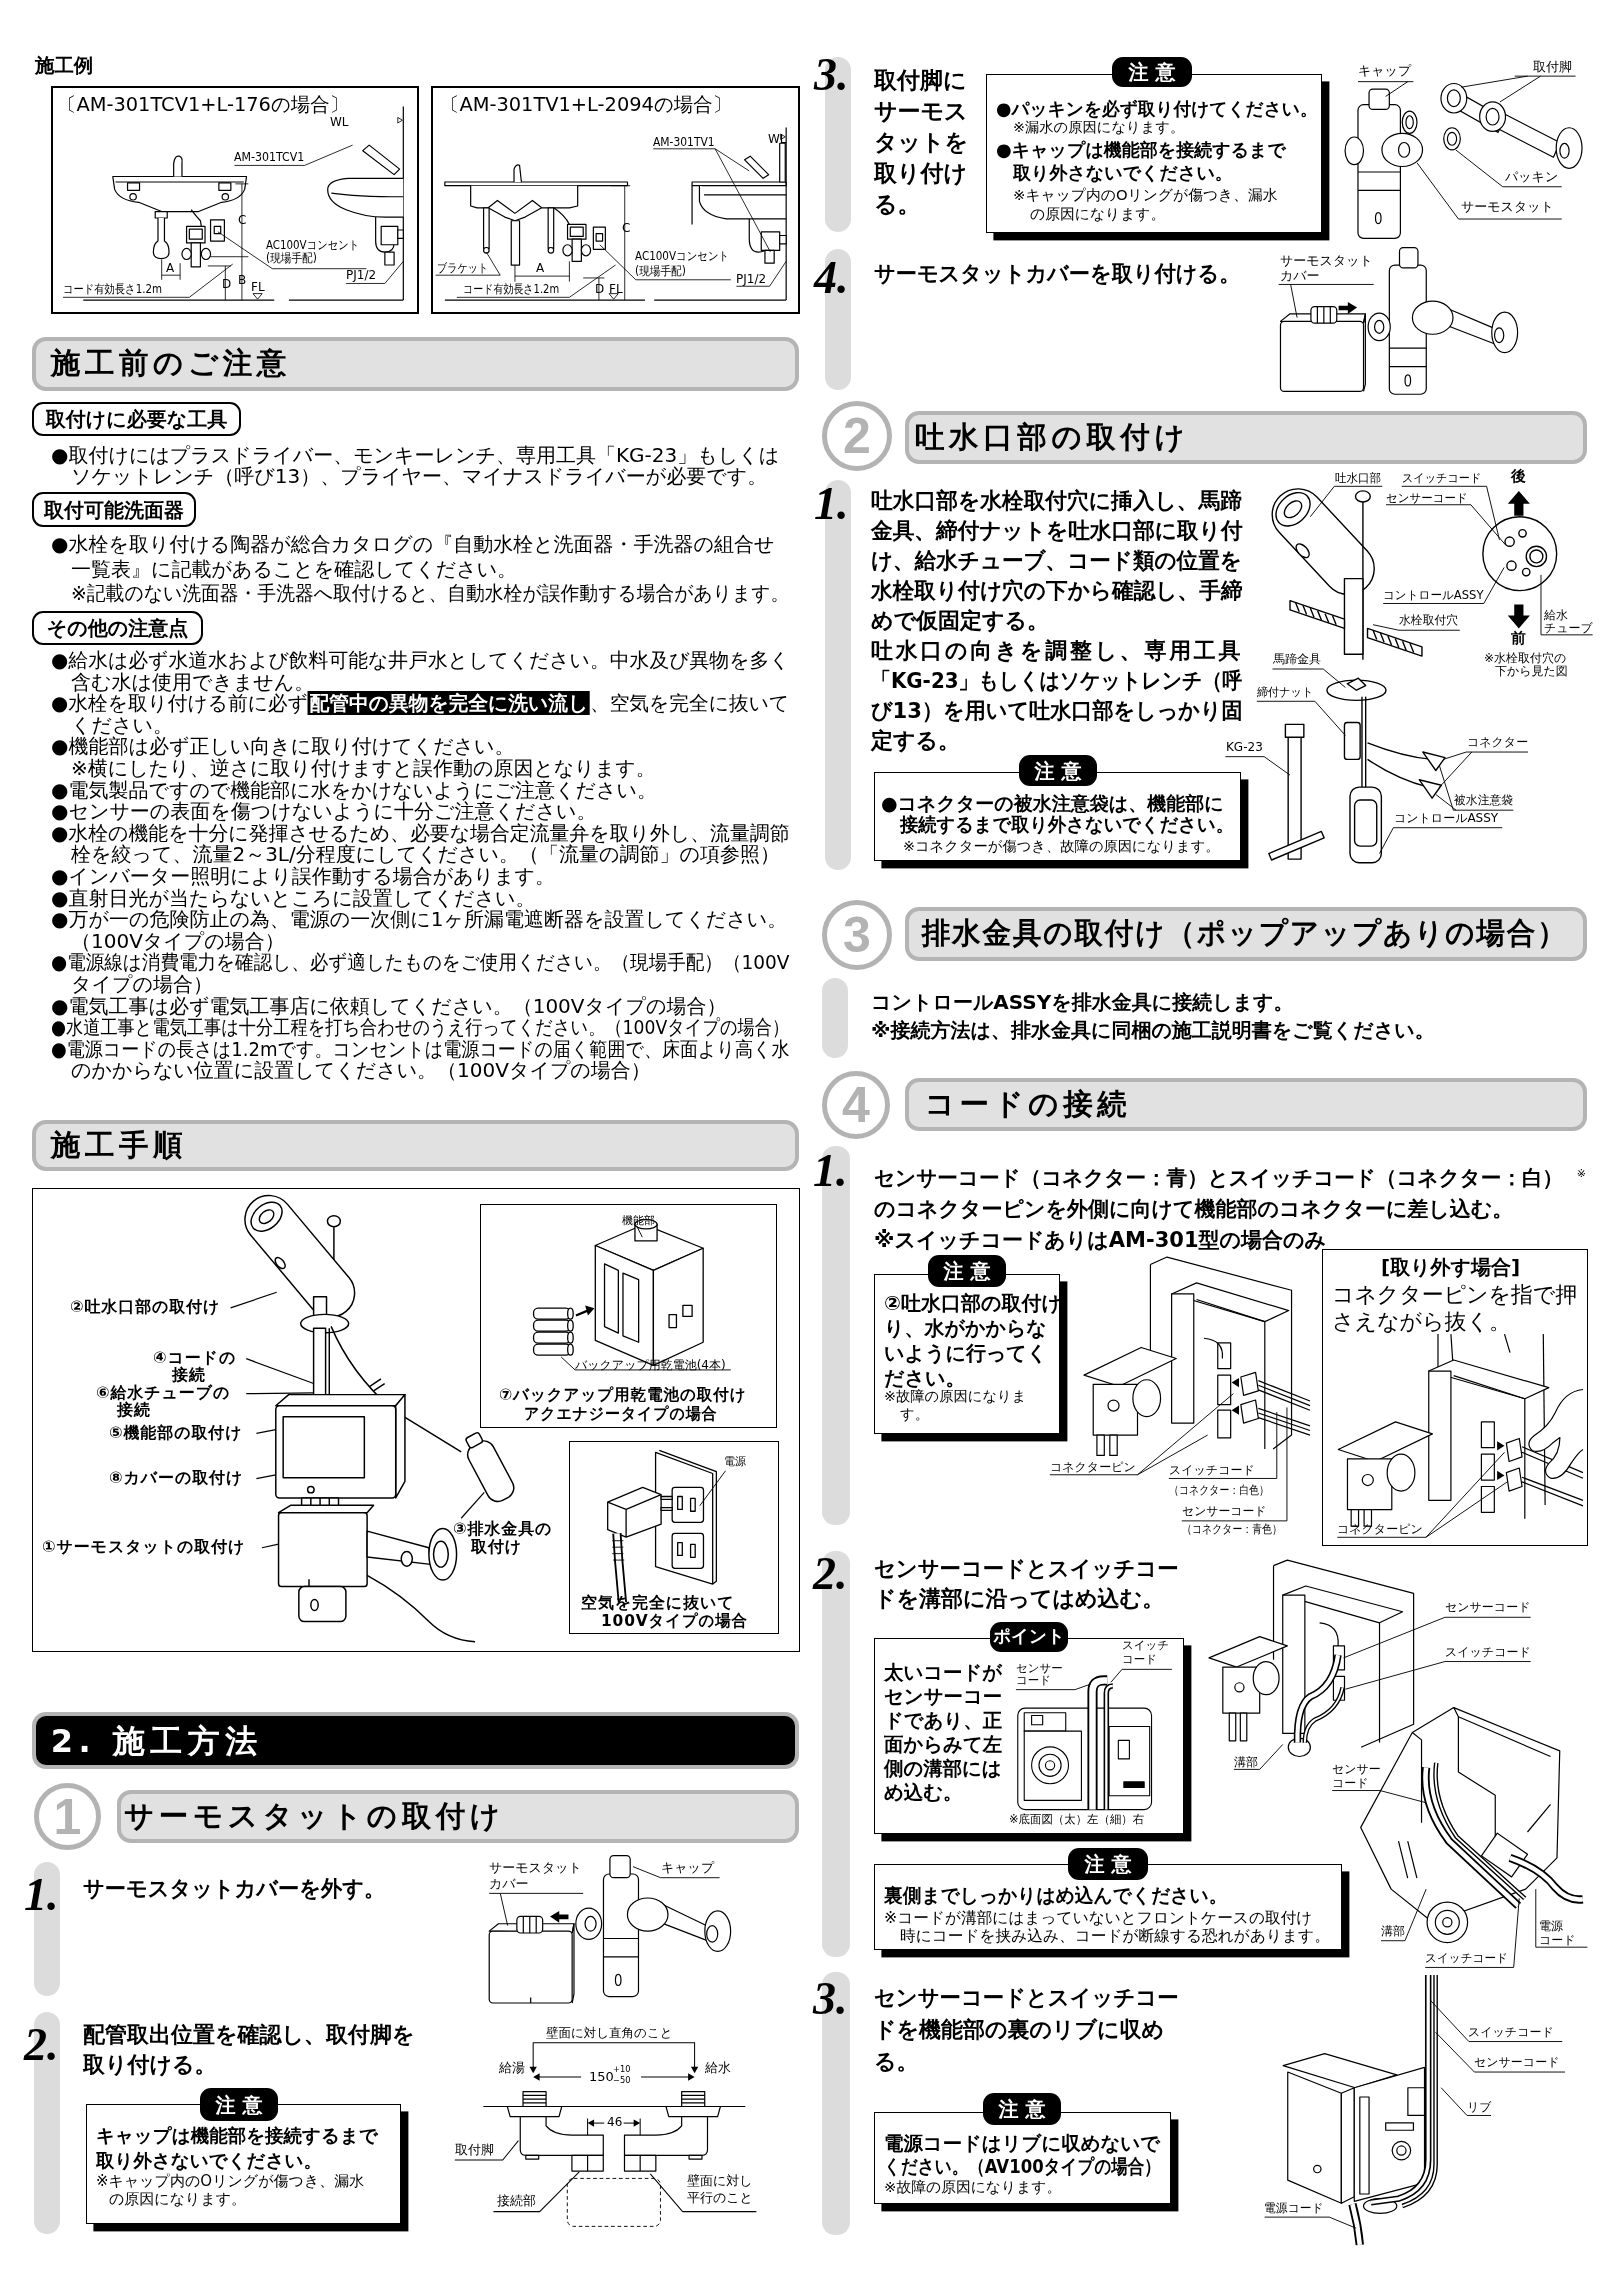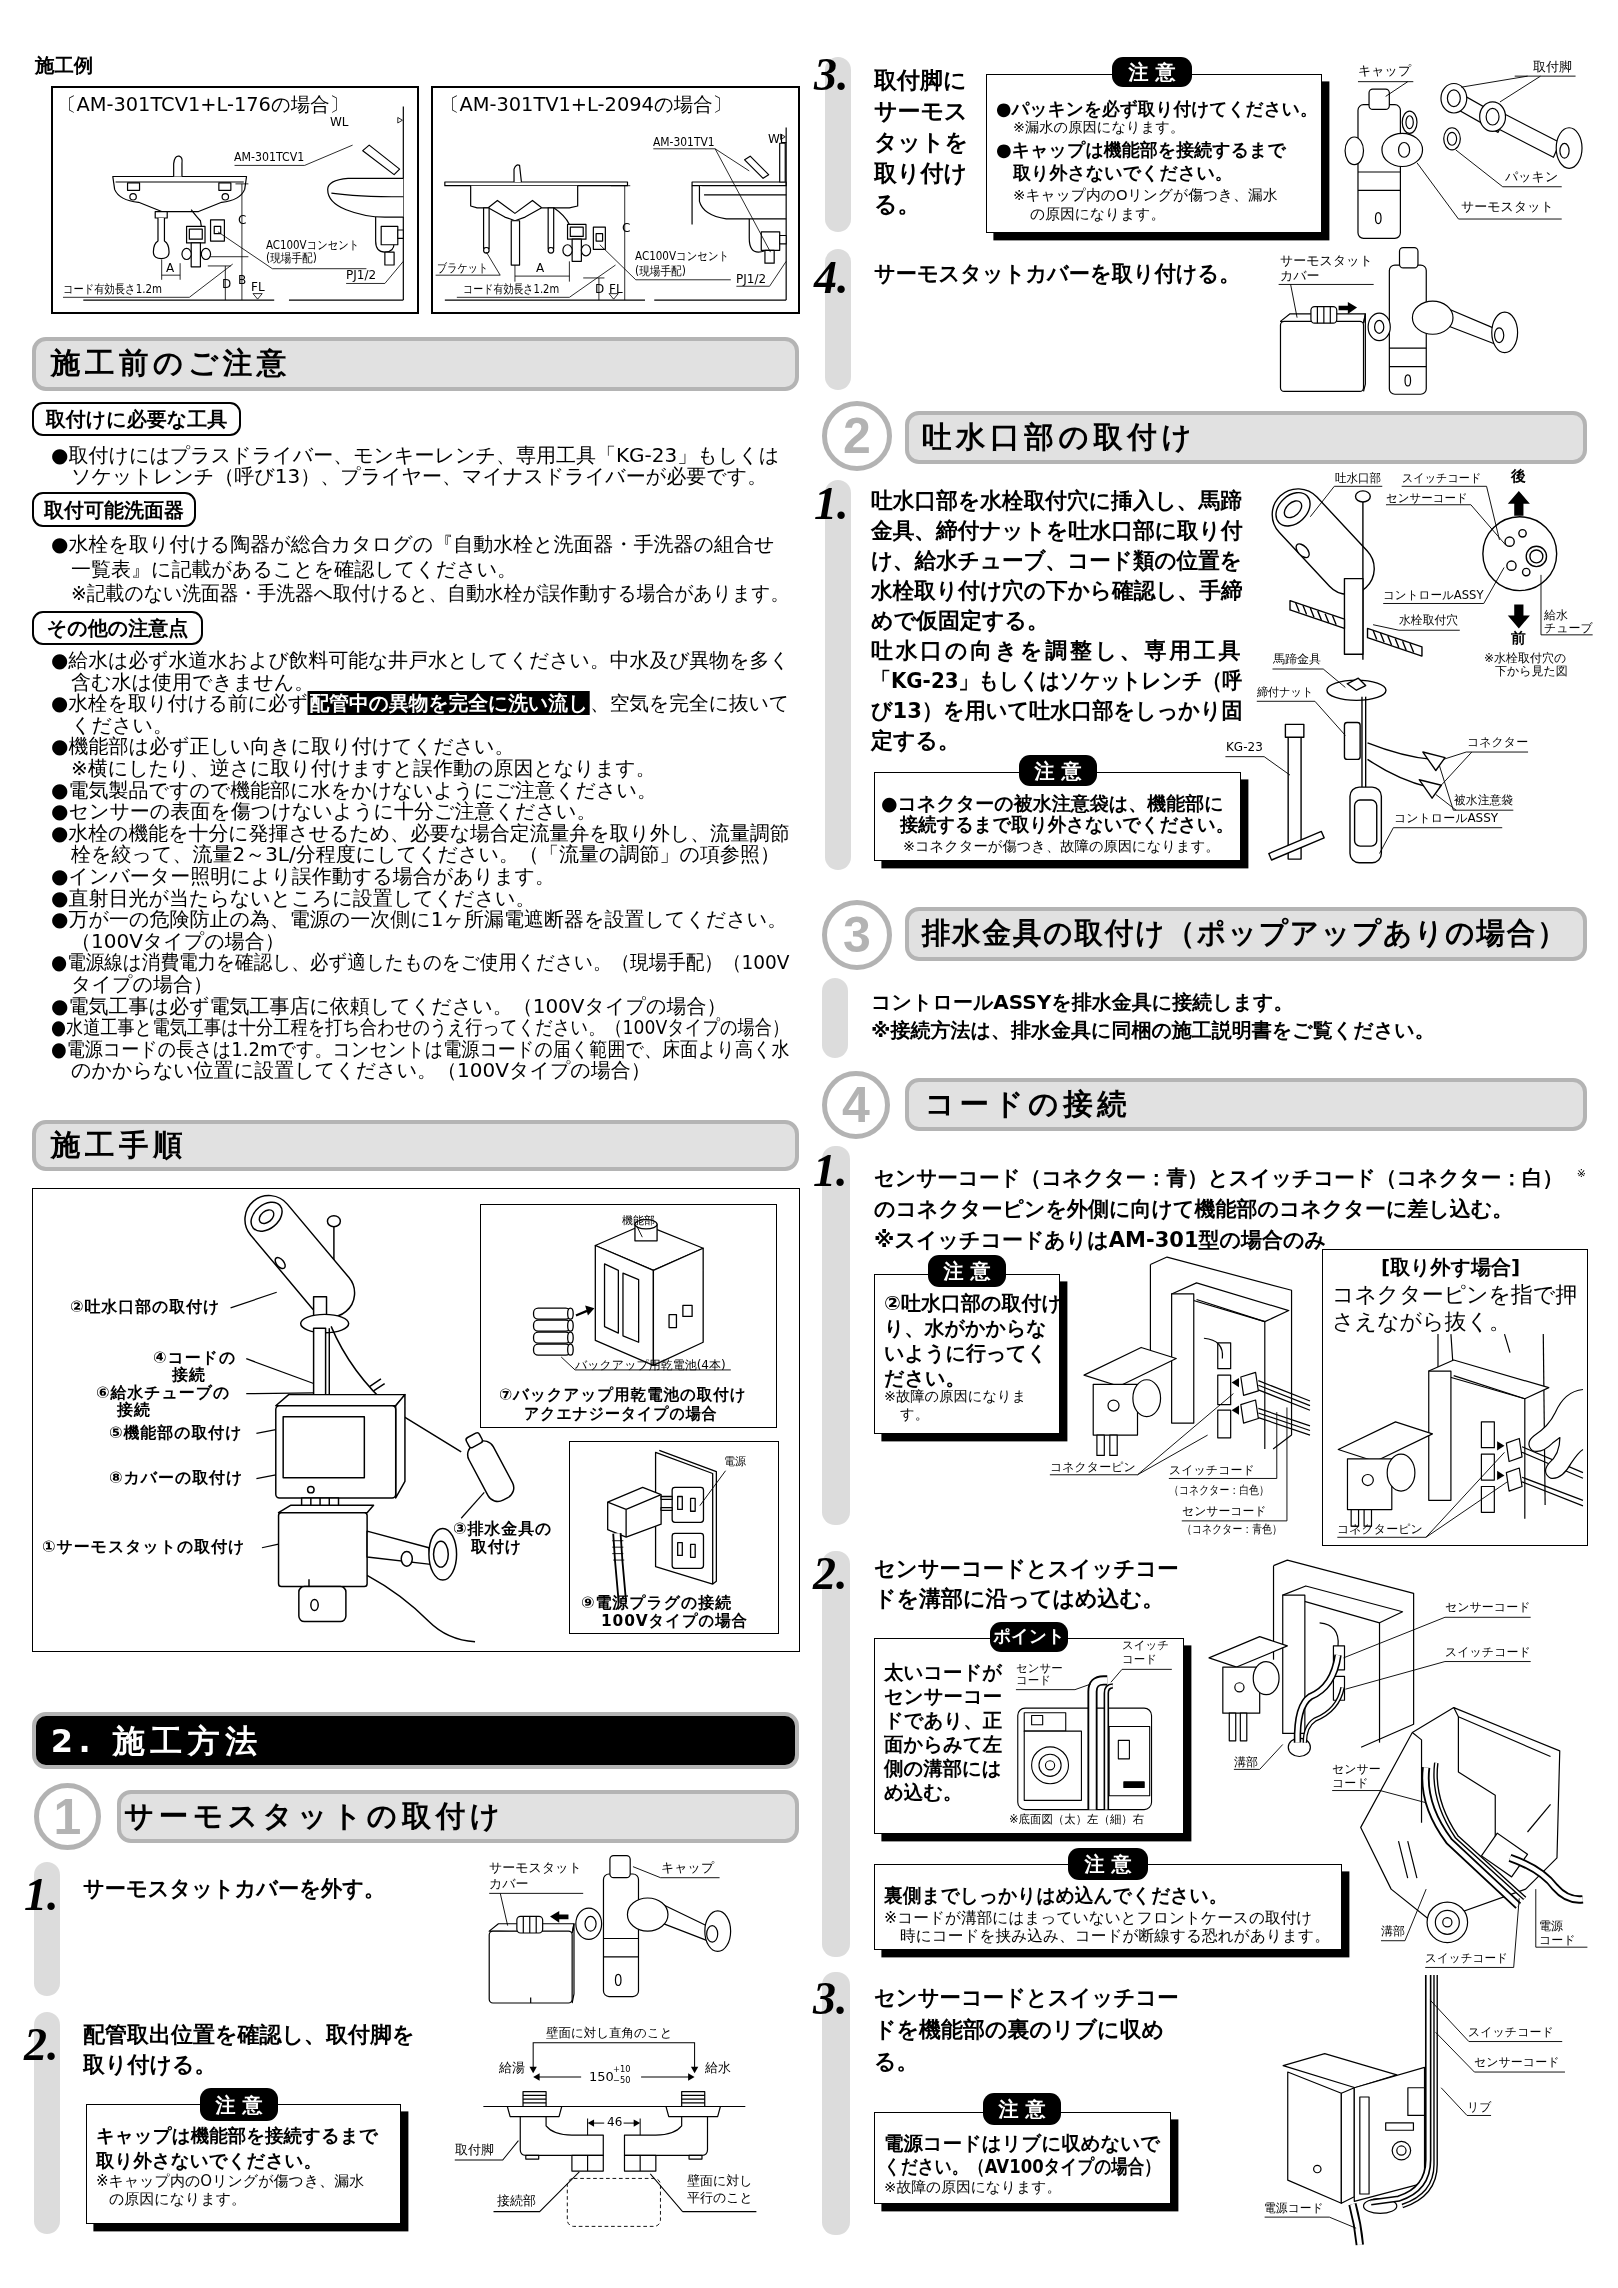--- a/index.html
+++ b/index.html
@@ -310,21 +310,21 @@
 <path d="M42,66 L62,74 L100,58 M62,74 L62,104" fill="none"></path>
 <rect x="100" y="60" width="12" height="3"></rect>
       <rect x="100" y="72" width="12" height="3"></rect>
 </g>
 <path d="M52,100 L54,130 L58,175" stroke="#000" stroke-width="10" fill="none"></path>
 <path d="M52,100 L54,130 L58,175" stroke="#fff" stroke-width="6" fill="none"></path>
 <path d="M47,108 L59,108 M47,115 L59,115 M47,122 L59,122 M48,129 L60,129" stroke="#000" fill="none"></path>
 <path d="M170,32 L142,70" stroke="#000" fill="none"></path>
 </svg>
 <div class="lab" style="left:724px;top:1456px;font-size:11px">電源</div>
-<div class="plab" style="left:581px;top:1595px">⑨電源プラグの接続</div>
+<div class="plab" style="left:581px;top:1595px">空気を完全に抜いて</div>
 <div class="plab" style="left: 601px; top: 1613px; transform: scaleX(0.964072); transform-origin: left center;">100Vタイプの場合</div>
 
 <div class="t" style="left:42px;top:1727px;font-size:21px">※品番によって、止水栓の形状が異なります。</div>
 
 <div class="bbar" style="left:32px;top:1712px;width:767px;height:57px">
   <span class="ht">2. 施工方法</span>
 </div>
 
 <div class="circ" style="left:34px;top:1783px;width:67px;height:67px">1</div>
 <div class="hbar" style="left:117px;top:1790px;width:682px;height:53px">
@@ -504,21 +504,21 @@
 <ellipse cx="145" cy="150" rx="3" ry="6"></ellipse>
 </g>
 <path d="M90,71 L80,65 L80,69 L70,69 L70,74 L80,74 L80,78 Z" fill="#000"></path>
 <path d="M5,46 L108,46 M18,46 L25,82" stroke="#000" fill="none"></path>
 </svg>
 <div class="lab" style="left:1280px;top:254px;font-size:13px">サーモスタット</div>
 <div class="lab" style="left:1280px;top:269px;font-size:13px">カバー</div>
 
 <div class="circ" style="left:822px;top:401px;width:70px;height:70px">2</div>
 <div class="hbar" style="left:905px;top:411px;width:682px;height:53px">
-  <span class="ht" style="padding-left:13px">吐水口部の取付け</span>
+  <span class="ht" style="padding-left:6px">吐水口部の取付け</span>
 </div>
 <div class="sbar" style="left:825px;top:480px;width:26px;height:390px"></div>
 <div class="num" style="left:814px;top:481px">1.</div>
 <div class="stack b" style="left:871px;top:486px;font-size:22px;line-height:30px">
   <div class="ln" style="transform: scaleX(0.987805); transform-origin: left center;">吐水口部を水栓取付穴に挿入し、馬蹄</div>
   <div class="ln" style="transform: scaleX(0.985401); transform-origin: left center;">金具、締付ナットを吐水口部に取り付</div>
   <div class="ln" style="transform: scaleX(0.98063); transform-origin: left center;">け、給水チューブ、コード類の位置を</div>
   <div class="ln" style="transform: scaleX(0.985401); transform-origin: left center;">水栓取り付け穴の下から確認し、手締</div>
   <div class="ln">めで仮固定する。</div>
   <div class="ln" style="letter-spacing: 2.8px; transform: scaleX(0.995086); transform-origin: left center;">吐水口の向きを調整し、専用工具</div>

